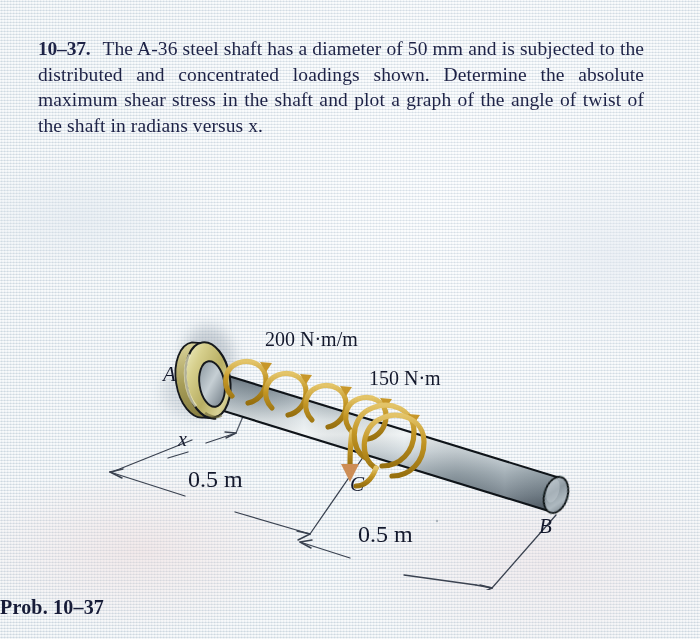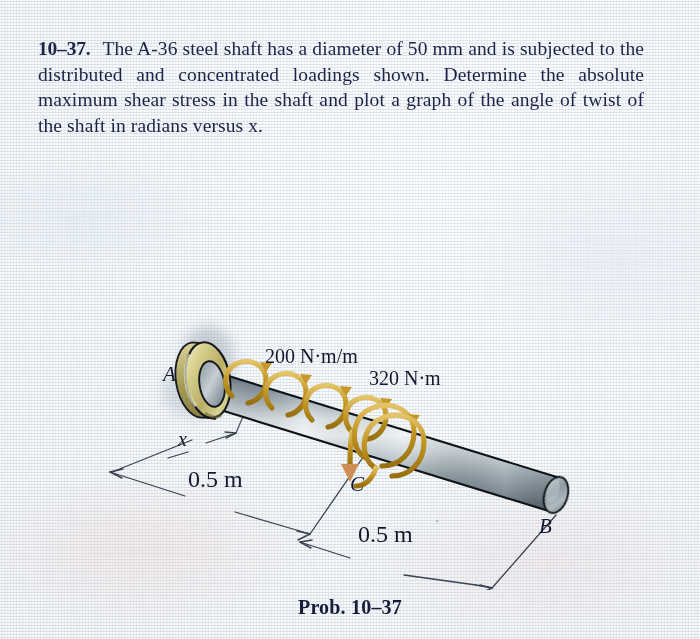--- a/index.html
+++ b/index.html
@@ -85,33 +85,32 @@
   .ital-label {
     font-style: italic;
     font-size: 21px;
   }
   .dim-label { font-size: 24px; }
   .load-label { font-size: 20px; }
 
   #lbl-A { left: 163px; top: 362px; }
   #lbl-C { left: 350px; top: 472px; }
   #lbl-B { left: 539px; top: 514px; }
-  #lbl-200 { left: 265px; top: 345px; }
+  #lbl-200 { left: 265px; top: 328px; }
   #lbl-250 { left: 369px; top: 367px; }
   #lbl-dim1 { left: 188px; top: 466px; }
   #lbl-dim2 { left: 358px; top: 521px; }
   #lbl-x { left: 178px; top: 428px; font-style: italic; font-size: 20px;}
 
   
   #caption {
     position: absolute;
     left: 0;
     top: 596px;
     width: 700px;
-    text-align: center;
     font-weight: bold;
     font-size: 20px;
     color: #171c38;
     letter-spacing: 0.2px;
   }
 </style>
 </head>
 <body>
 
 <div id="page">
@@ -323,18 +322,18 @@
 
       <circle cx="437" cy="221" r="1.2" fill="#8d98a3" opacity="0.7"></circle>
     </svg>
   </div>
 
   <div class="fig-label ital-label" id="lbl-A">A</div>
   <div class="fig-label ital-label" id="lbl-C">C</div>
   <div class="fig-label ital-label" id="lbl-B">B</div>
   <div class="fig-label" id="lbl-x">x</div>
   <div class="fig-label load-label" id="lbl-200">200 N·m/m</div>
-  <div class="fig-label load-label" id="lbl-250">320 N·m</div>
+  <div class="fig-label load-label" id="lbl-250">150 N·m</div>
   <div class="fig-label dim-label" id="lbl-dim1">0.5 m</div>
   <div class="fig-label dim-label" id="lbl-dim2">0.5 m</div>
 
   <div id="caption">Prob. 10–37</div>
 </div>
 
 </body></html>

